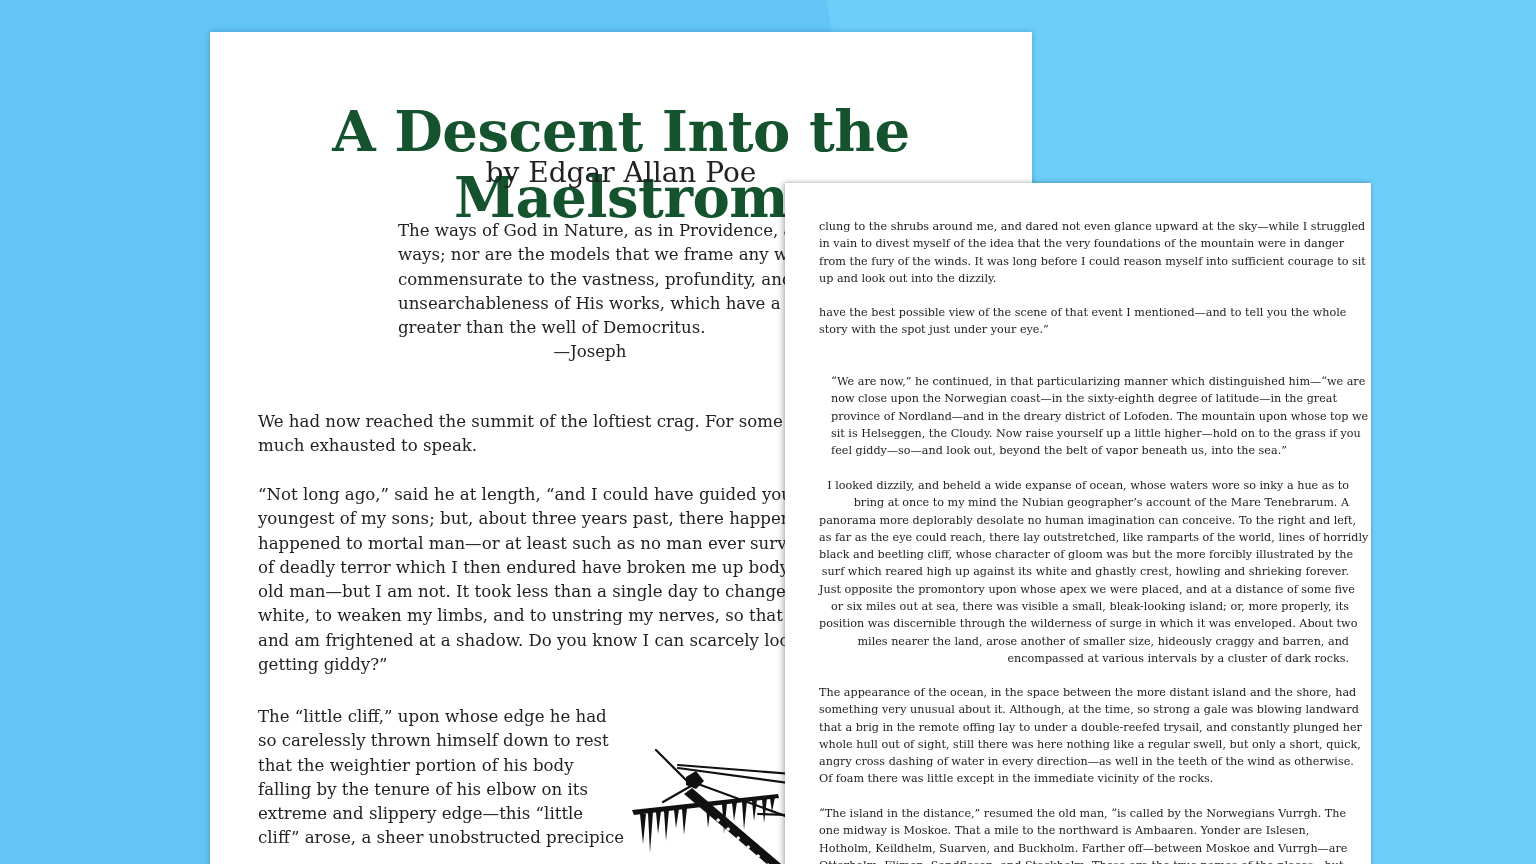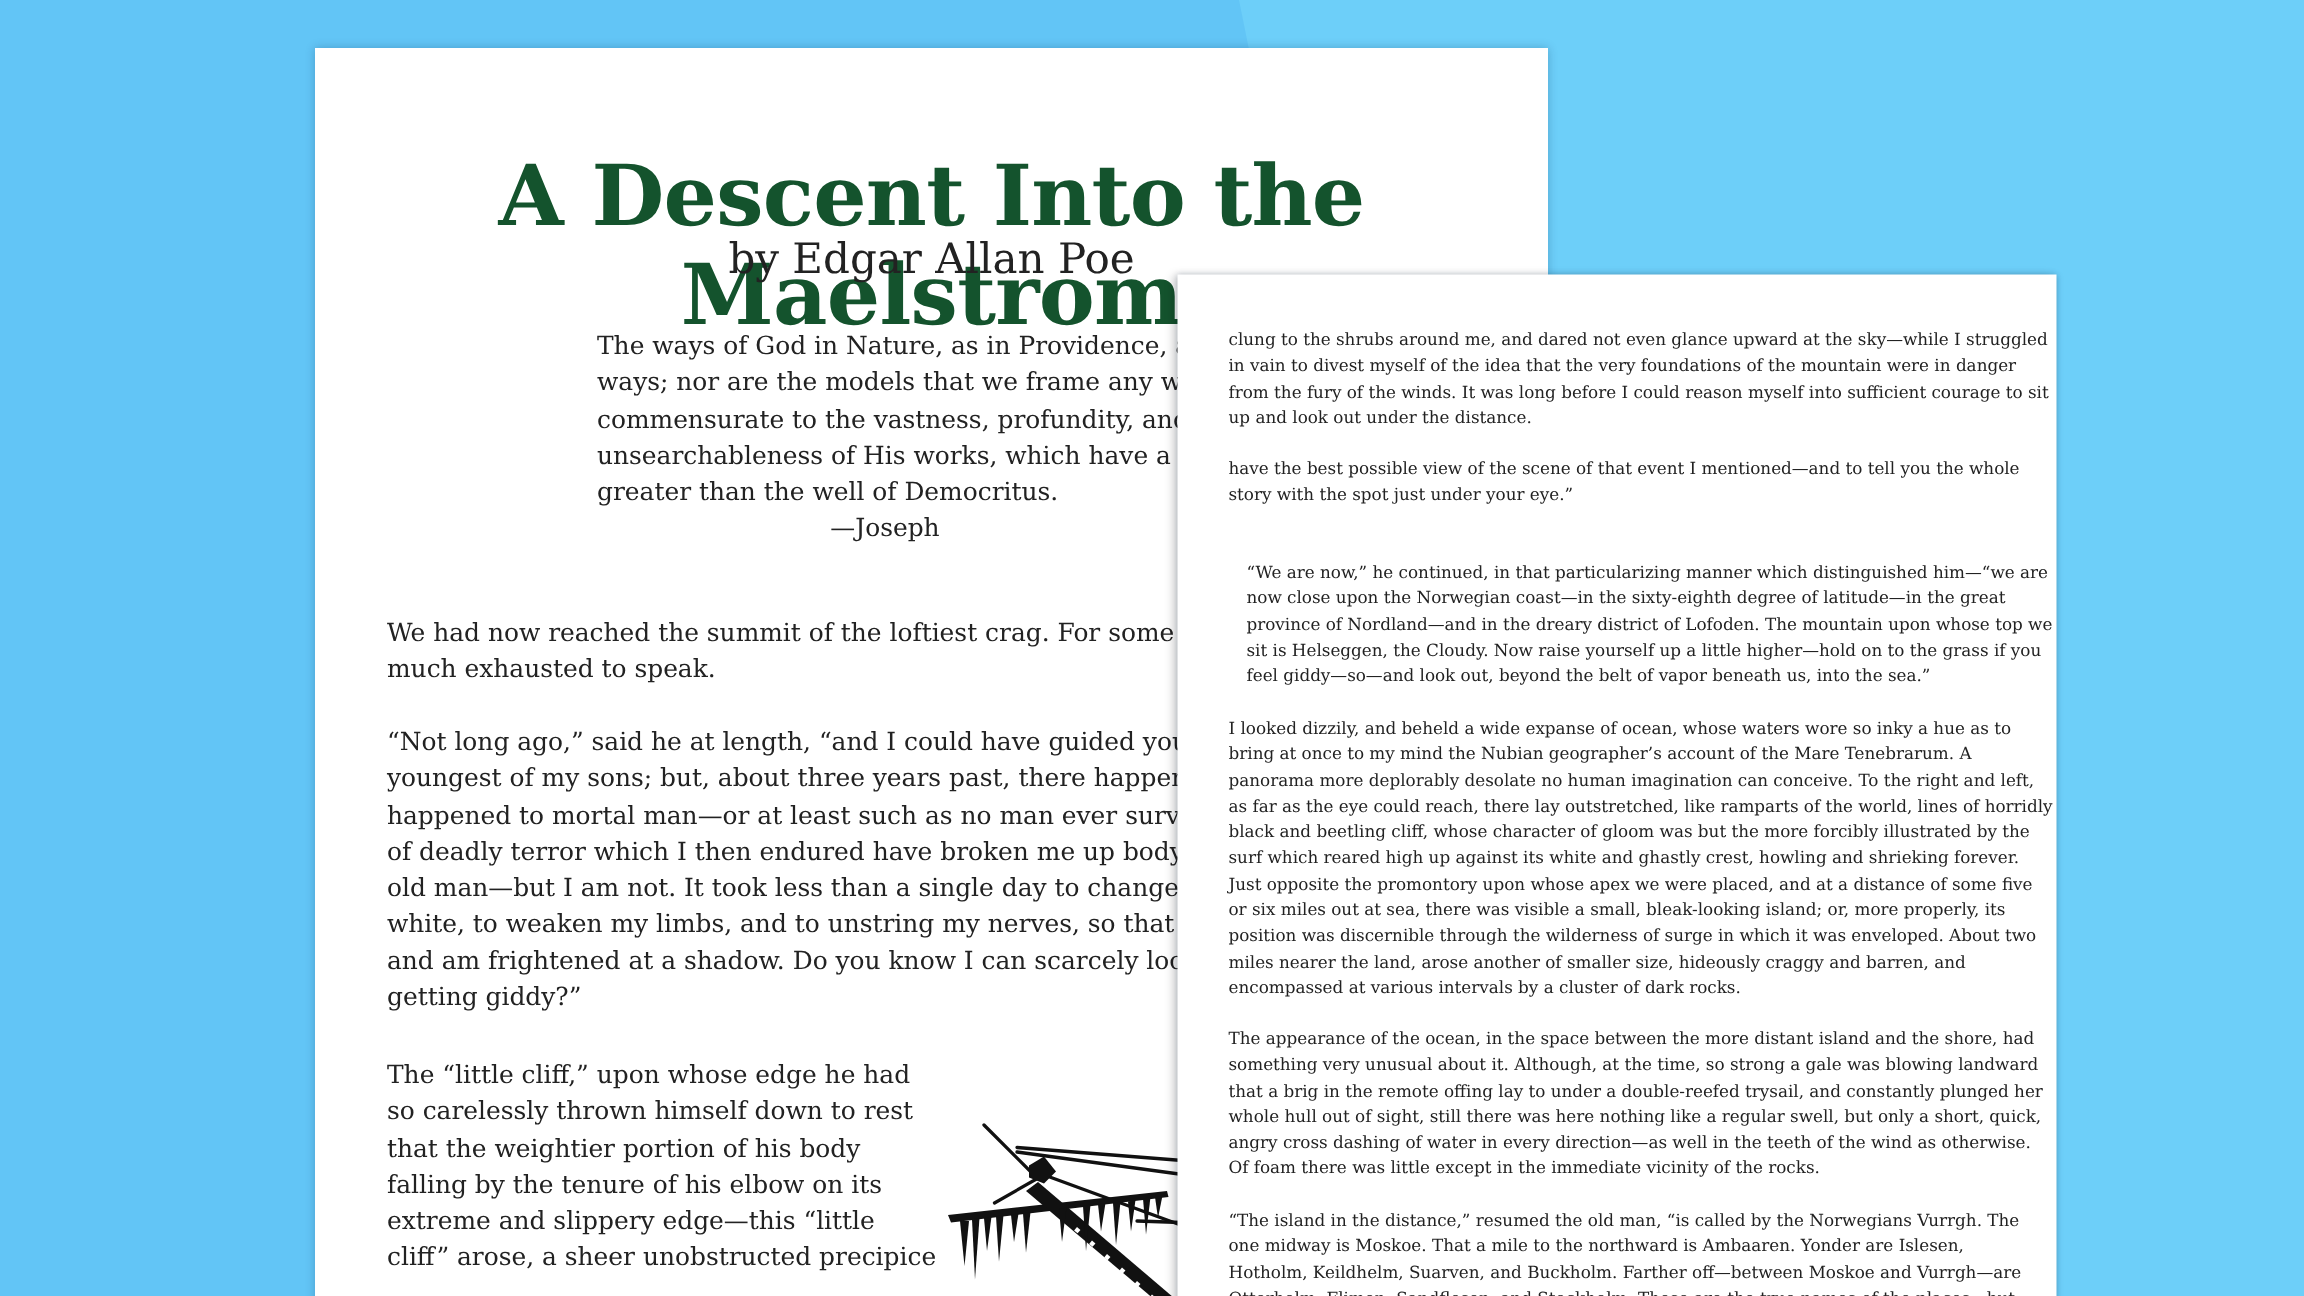--- a/index.html
+++ b/index.html
@@ -132,34 +132,34 @@
     </g>
   </svg>
 </div>
 
 <div class="page" id="page2">
   <div id="p2-paras">
       <div class="p2" style="top: 35px;">
         <span class="line">clung to the shrubs around me, and dared not even glance upward at the sky—while I struggled</span>
         <span class="line">in vain to divest myself of the idea that the very foundations of the mountain were in danger</span>
         <span class="line">from the fury of the winds. It was long before I could reason myself into sufficient courage to sit</span>
-        <span class="line">up and look out under the distance.</span>
+        <span class="line">up and look out into the dizzily.</span>
       </div>
       <div class="p2" style="top: 121px;">
         <span class="line">have the best possible view of the scene of that event I mentioned—and to tell you the whole</span>
         <span class="line">story with the spot just under your eye.”</span>
       </div>
       <div class="p2" style="top: 190px; margin-left: 12px;">
         <span class="line"> “We are now,” he continued, in that particularizing manner which distinguished him—“we are</span>
         <span class="line">now close upon the Norwegian coast—in the sixty-eighth degree of latitude—in the great</span>
         <span class="line">province of Nordland—and in the dreary district of Lofoden. The mountain upon whose top we</span>
         <span class="line">sit is Helseggen, the Cloudy. Now raise yourself up a little higher—hold on to the grass if you</span>
         <span class="line">feel giddy—so—and look out, beyond the belt of vapor beneath us, into the sea.”</span>
       </div>
-      <div class="p2" style="top: 294px;">
+      <div class="p2" style="top: 294px; text-align: right;">
         <span class="line"> I looked dizzily, and beheld a wide expanse of ocean, whose waters wore so inky a hue as to</span>
         <span class="line">bring at once to my mind the Nubian geographer’s account of the Mare Tenebrarum. A</span>
         <span class="line">panorama more deplorably desolate no human imagination can conceive. To the right and left,</span>
         <span class="line">as far as the eye could reach, there lay outstretched, like ramparts of the world, lines of horridly</span>
         <span class="line">black and beetling cliff, whose character of gloom was but the more forcibly illustrated by the</span>
         <span class="line">surf which reared high up against its white and ghastly crest, howling and shrieking forever.</span>
         <span class="line">Just opposite the promontory upon whose apex we were placed, and at a distance of some five</span>
         <span class="line">or six miles out at sea, there was visible a small, bleak-looking island; or, more properly, its</span>
         <span class="line">position was discernible through the wilderness of surge in which it was enveloped. About two</span>
         <span class="line">miles nearer the land, arose another of smaller size, hideously craggy and barren, and</span>

